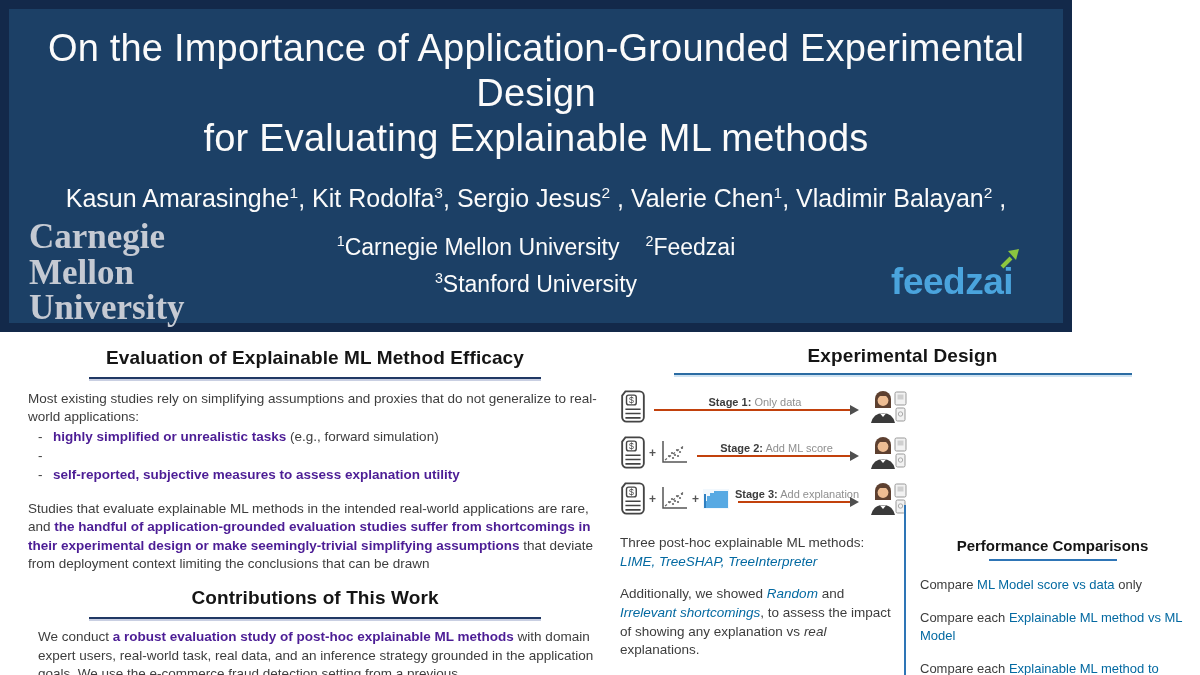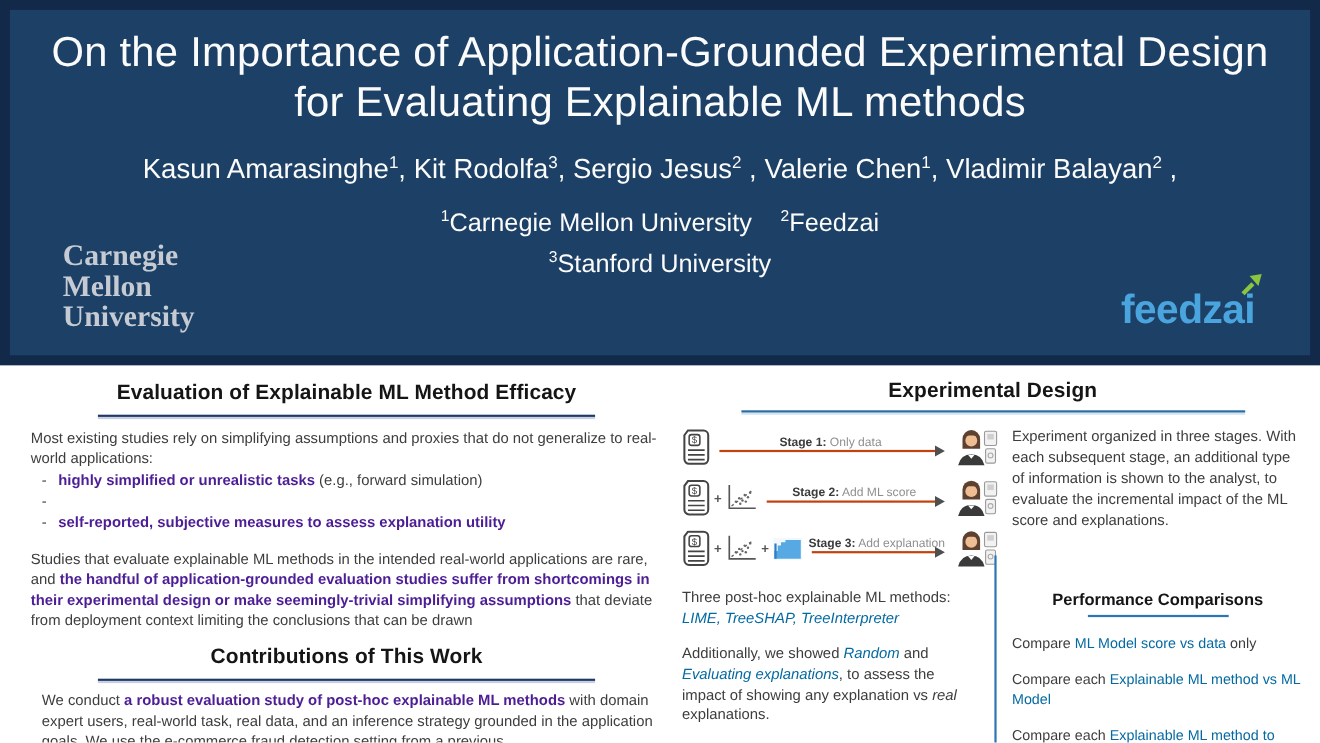--- a/index.html
+++ b/index.html
@@ -2,33 +2,33 @@
 <html><head>
 <meta charset="utf-8">
 <style>
   * { box-sizing: border-box; }
   body {
     margin: 0; width: 1200px; height: 675px; overflow: hidden;
     background: #ffffff; font-family: "Liberation Sans", sans-serif;
   }
   
   .poster-header {
-    width: 1200px; height: 332px; background: #1c4066;
+    width: 1072px; height: 332px; background: #1c4066;
     border: 9px solid #13294a; position: relative;
     color: #fbfbfb; text-align: center;
   }
   .title { font-size: 38px; line-height: 1.18; margin-top: 17px; font-weight: 400; letter-spacing: .2px; }
   .authors { font-size: 25px; margin-top: 22px; line-height: 1.3; font-weight: 400; }
   sup { font-size: 62%; }
   .affils { font-size: 23px; margin-top: 14px; line-height: 1.62; }
   .affil-gap { display: inline-block; width: 26px; }
   .cmu-logo {
     position: absolute; left: 20px; top: 210px; text-align: left;
     font-family: "Liberation Serif", serif; font-weight: 700;
-    font-size: 27px; line-height: 1.02; color: #c5cad3; margin-left: 28px;
+    font-size: 35px; line-height: 1.02; color: #c5cad3;
   }
   .feedzai-logo {
     position: absolute; right: 50px; top: 252px;
     font-size: 37px; font-weight: 700; color: #4aa4dd; letter-spacing: -.5px;
   }
   .feedzai-logo .arrow-svg { position: absolute; top: -13px; right: -8px; }
   
   .body-area { display: flex; padding: 13px 15px 0 28px; height: 287px; position: relative; }
   .left-col { width: 574px; color: #3d3d3d; font-size: 13.5px; line-height: 1.36; }
   .right-col { flex: 1; margin-left: 18px; position: relative; }
@@ -236,33 +236,32 @@
             <circle cx="32.5" cy="24" r="2.2" fill="none" stroke="#aaa"></circle>
             <path d="M7 9 a8 8 0 0 1 16 0 v9 h-16 z" fill="#5d4030"></path>
             <circle cx="15" cy="10.5" r="5.4" fill="#eebd93"></circle>
             <path d="M9.5 8.5 a5.6 5.6 0 0 1 11 0 l-1.5 -2.5 h-8 z" fill="#5d4030"></path>
             <path d="M3 33 q2.5 -10 12 -10 q9.5 0 12 10 z" fill="#3a3a3a"></path>
             <path d="M12 23.5 l3 3.5 l3 -3.5 z" fill="#fff"></path>
           </svg>
         </div>
       </div>
 
-      <div class="design-desc">Experiment organized in three stages. With each subsequent stage, an additional type of information is shown to the analyst, to evaluate the incremental impact of the ML score and explanations.</div>
     </div>
 
     <div class="vdivider"></div>
 
     <div class="right-bottom">
       <div class="methods-col">
         <div>
           <span>Three post-hoc explainable ML methods:</span><br>
           <span class="blue it">LIME, TreeSHAP, TreeInterpreter</span>
         </div>
         <div class="addl">
-          <span>Additionally,  we showed </span><span class="blue it">Random</span><span> and </span><span class="blue it">Evaluating explanations</span><span>, to assess the impact of showing any explanation vs </span><span class="it">real</span><span> explanations.</span>
+          <span>Additionally,  we showed </span><span class="blue it">Random</span><span> and </span><span class="blue it">Irrelevant shortcomings</span><span>, to assess the impact of showing any explanation vs </span><span class="it">real</span><span> explanations.</span>
         </div>
       </div>
 
       <div class="perf-col">
         <h3>Performance Comparisons</h3>
         <div class="rule small"></div>
         <div class="perf-item">
           <span>Compare </span><span class="blue">ML Model score vs data</span><span> only</span>
         </div>
         <div class="perf-item">

